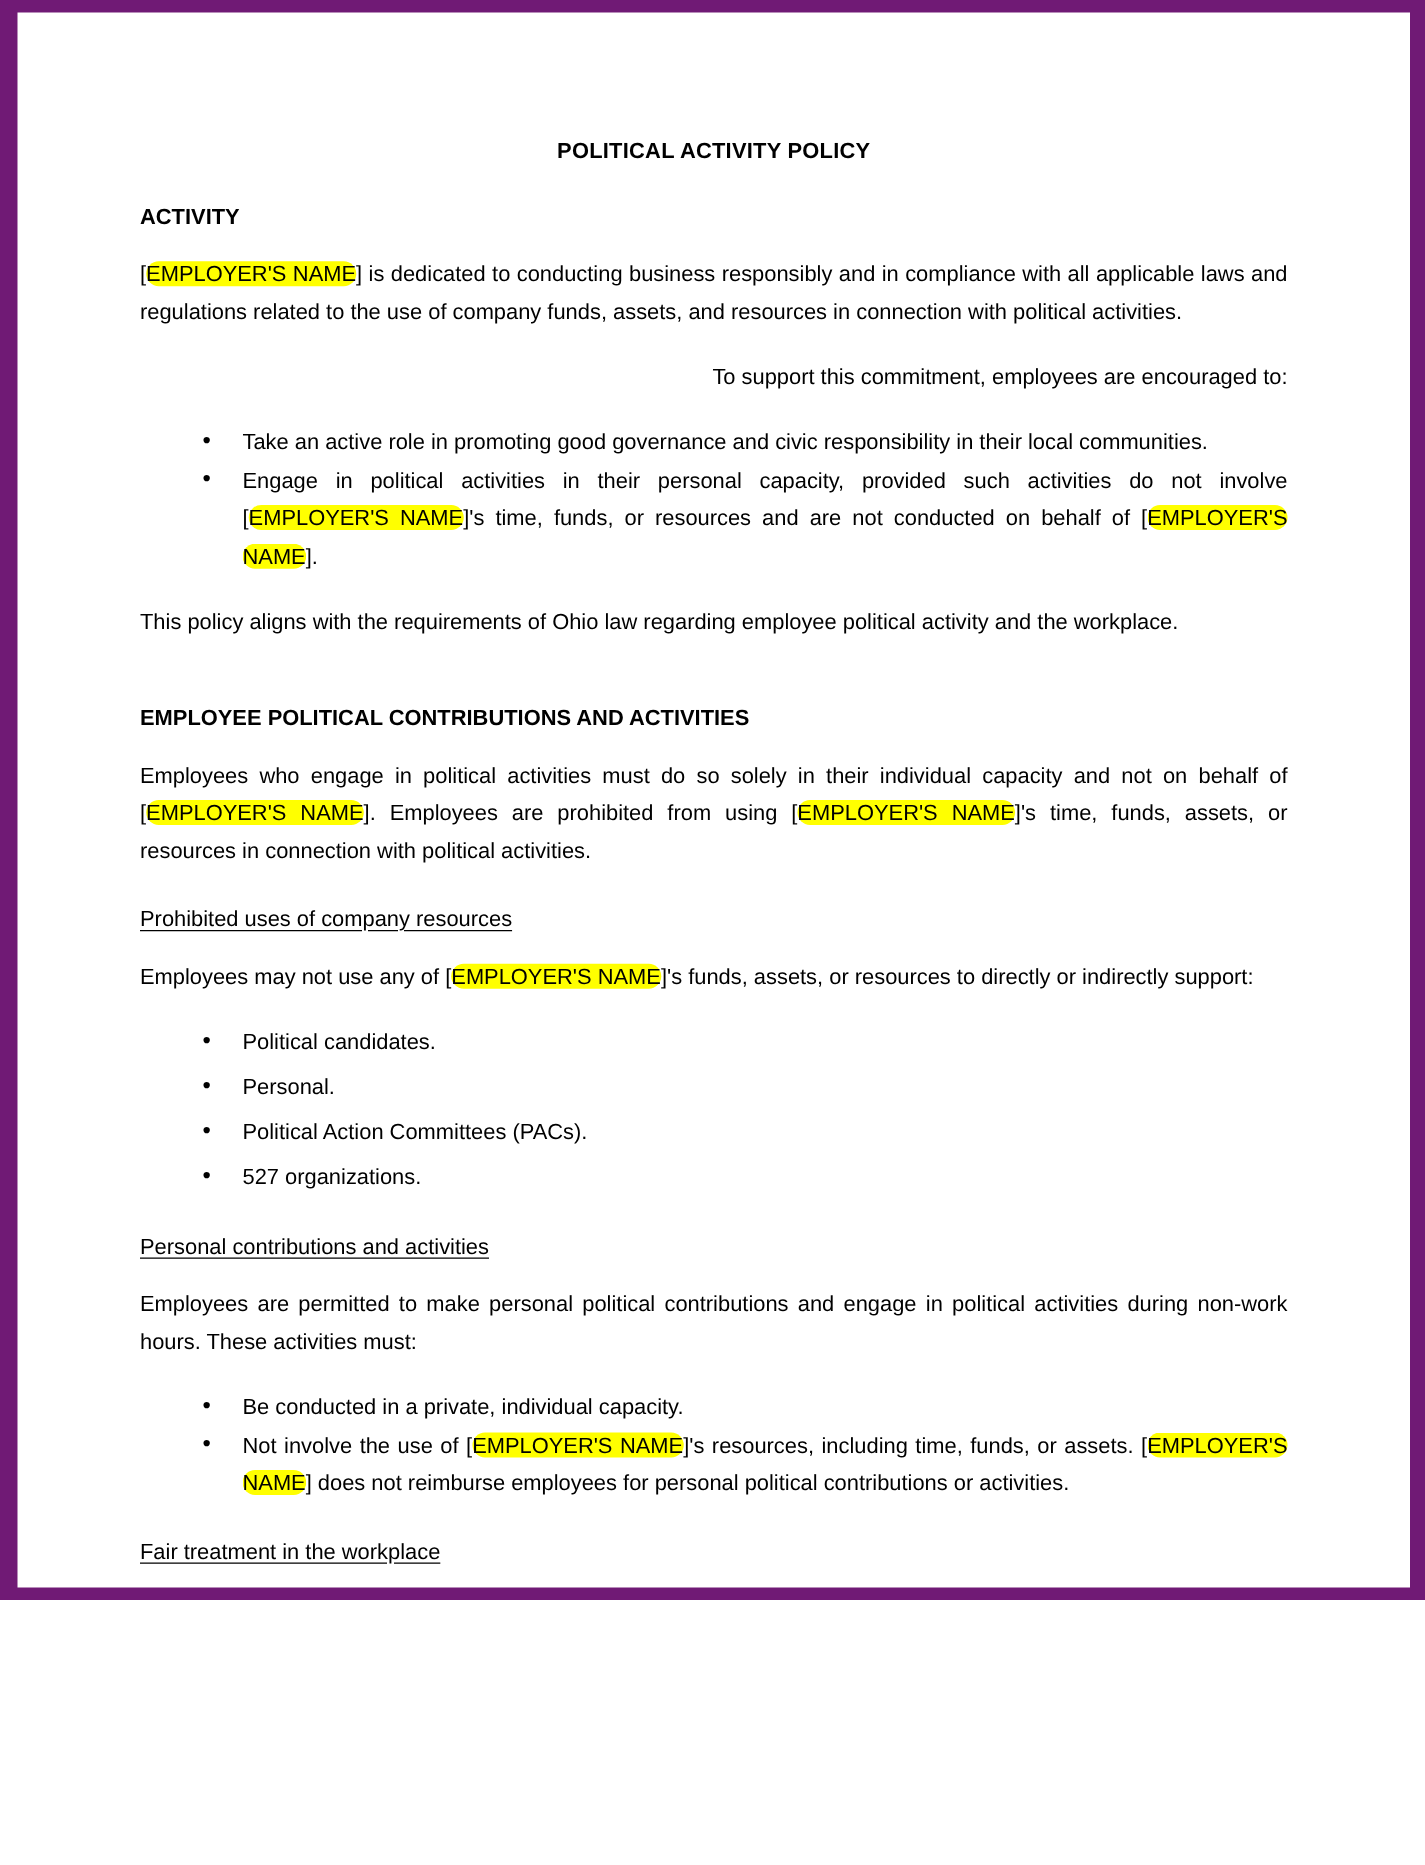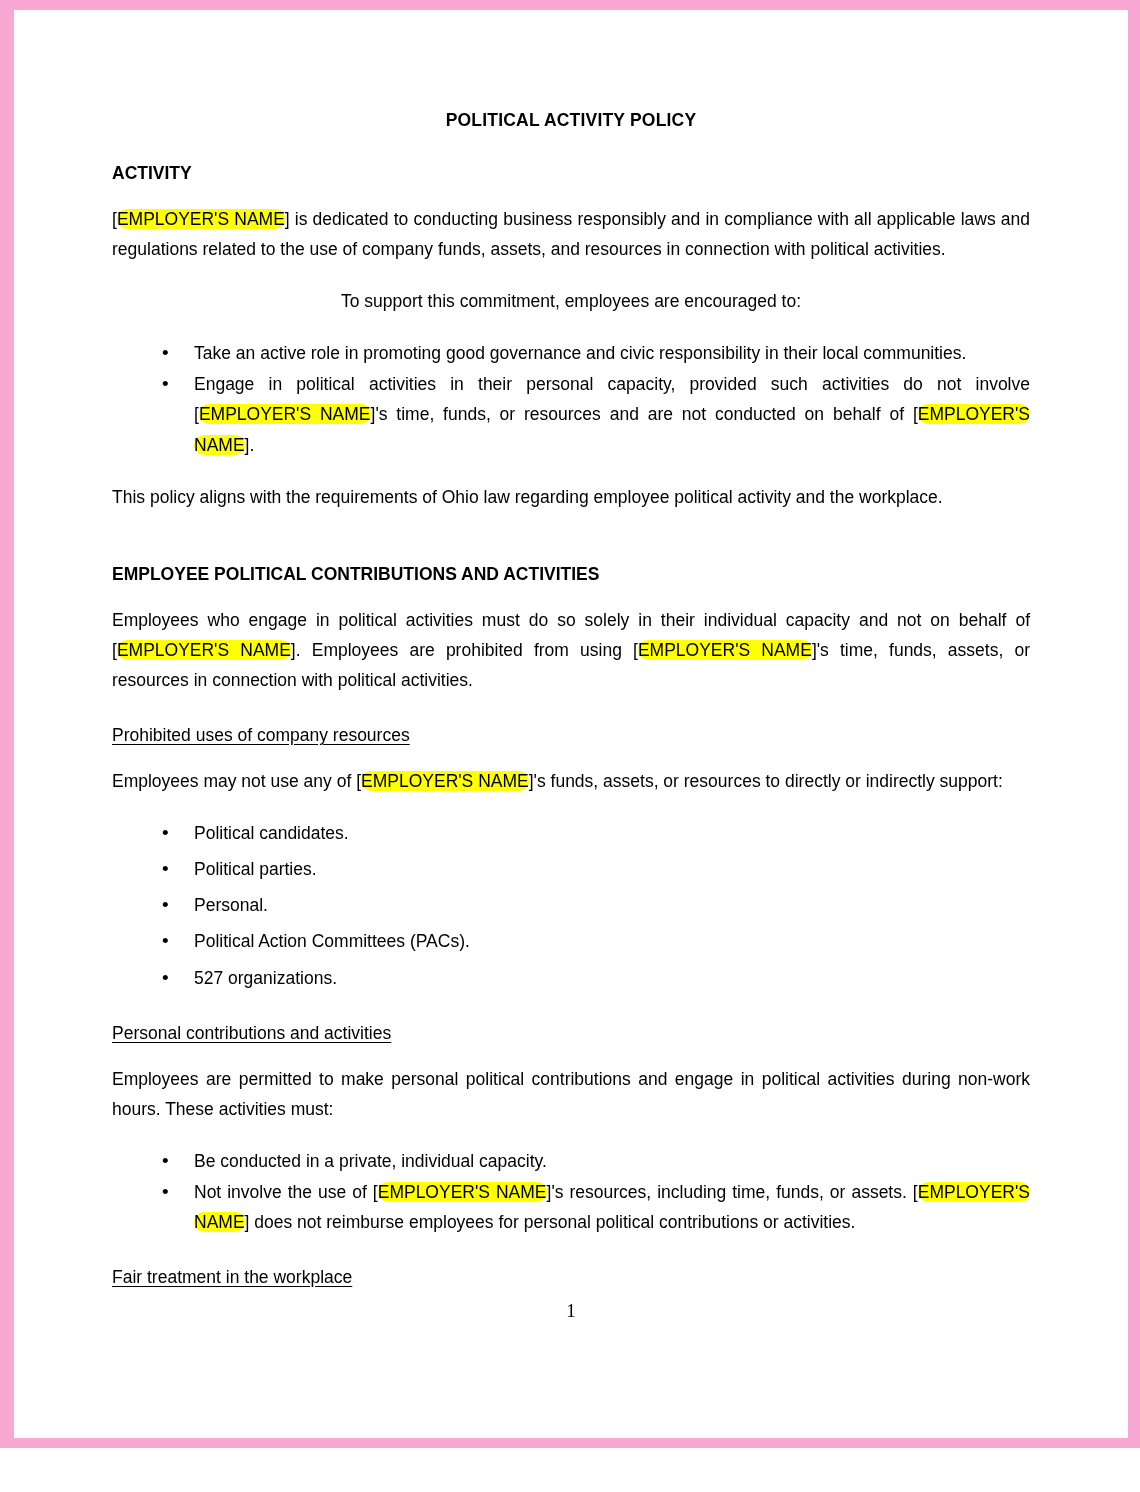--- a/index.html
+++ b/index.html
@@ -11,23 +11,23 @@
     width: 1140px;
     height: 1492px;
     font-family: "Liberation Sans", sans-serif;
     -webkit-font-smoothing: antialiased;
   }
 
   
   #page-frame {
     position: relative;
     width: 1140px;
-    height: 1448px;
+    height: 1280px;
     box-sizing: border-box;
-    background: #f9a8d4;
+    background: #701a75;
     padding: 10px 12px 10px 14px;
     overflow: hidden;
   }
   #page-sheet {
     position: relative;
     width: 100%;
     height: 100%;
     background: #ffffff;
     box-sizing: border-box;
     overflow: hidden;
@@ -68,21 +68,21 @@
   .subheading.spaced-top { margin-top: 30px; }
 
   p.para {
     font-size: 17.5px;
     line-height: 1.72;
     color: #000;
     margin: 0 0 22px 0;
     text-align: justify;
     text-justify: inter-word;
   }
-  p.para.left { text-align: center; }
+  p.para.left { text-align: right; }
 
   
   .hl {
     background-color: #ffff00;
     box-decoration-break: clone;
     border-radius: 10px;
     -webkit-box-decoration-break: clone;
   }
 
   
@@ -151,21 +151,20 @@
       <div class="heading spaced-top">EMPLOYEE POLITICAL CONTRIBUTIONS AND ACTIVITIES</div>
 
       <p class="para"><span>Employees who engage in political activities must do so solely in their individual capacity and not on behalf of [</span><span class="hl">EMPLOYER'S NAME</span><span>]. Employees are prohibited from using [</span><span class="hl">EMPLOYER'S NAME</span><span>]'s time, funds, assets, or resources in connection with political activities.</span></p>
 
       <div class="subheading spaced-top">Prohibited uses of company resources</div>
 
       <p class="para"><span>Employees may not use any of [</span><span class="hl">EMPLOYER'S NAME</span><span>]'s funds, assets, or resources to directly or indirectly support:</span></p>
 
       <ul class="bullets tight">
         <li class="left">Political candidates.</li>
-        <li class="left">Political parties.</li>
         <li class="left">Personal.</li>
         <li class="left">Political Action Committees (PACs).</li>
         <li class="left">527 organizations.</li>
       </ul>
 
       <div class="subheading spaced-top">Personal contributions and activities</div>
 
       <p class="para">Employees are permitted to make personal political contributions and engage in political activities during non-work hours. These activities must:</p>
 
       <ul class="bullets">

